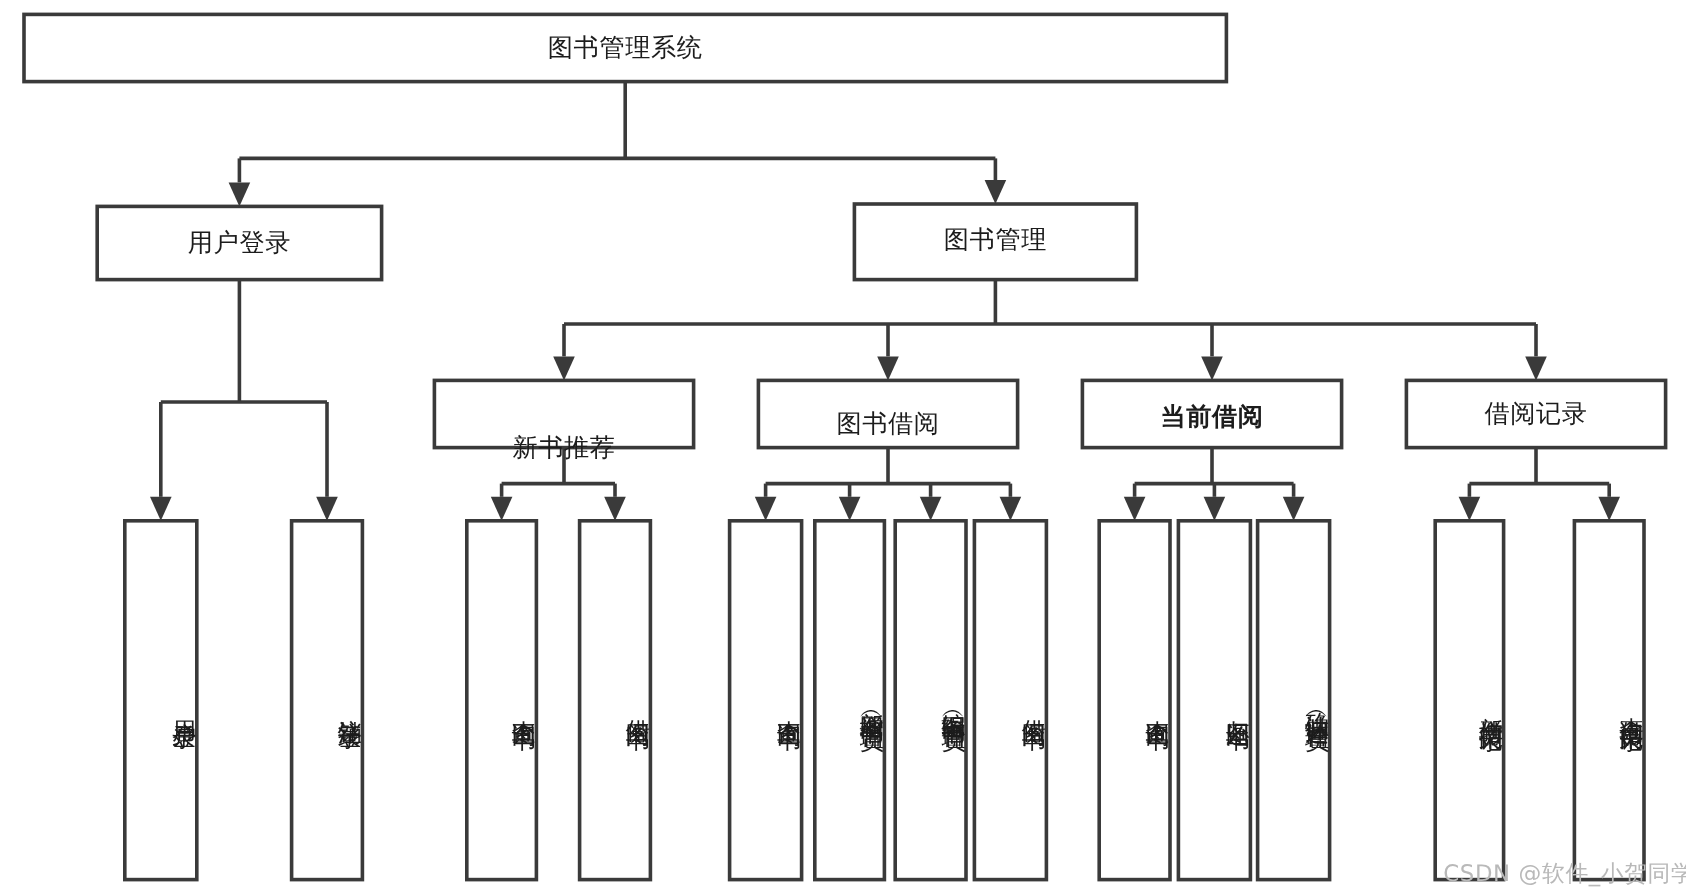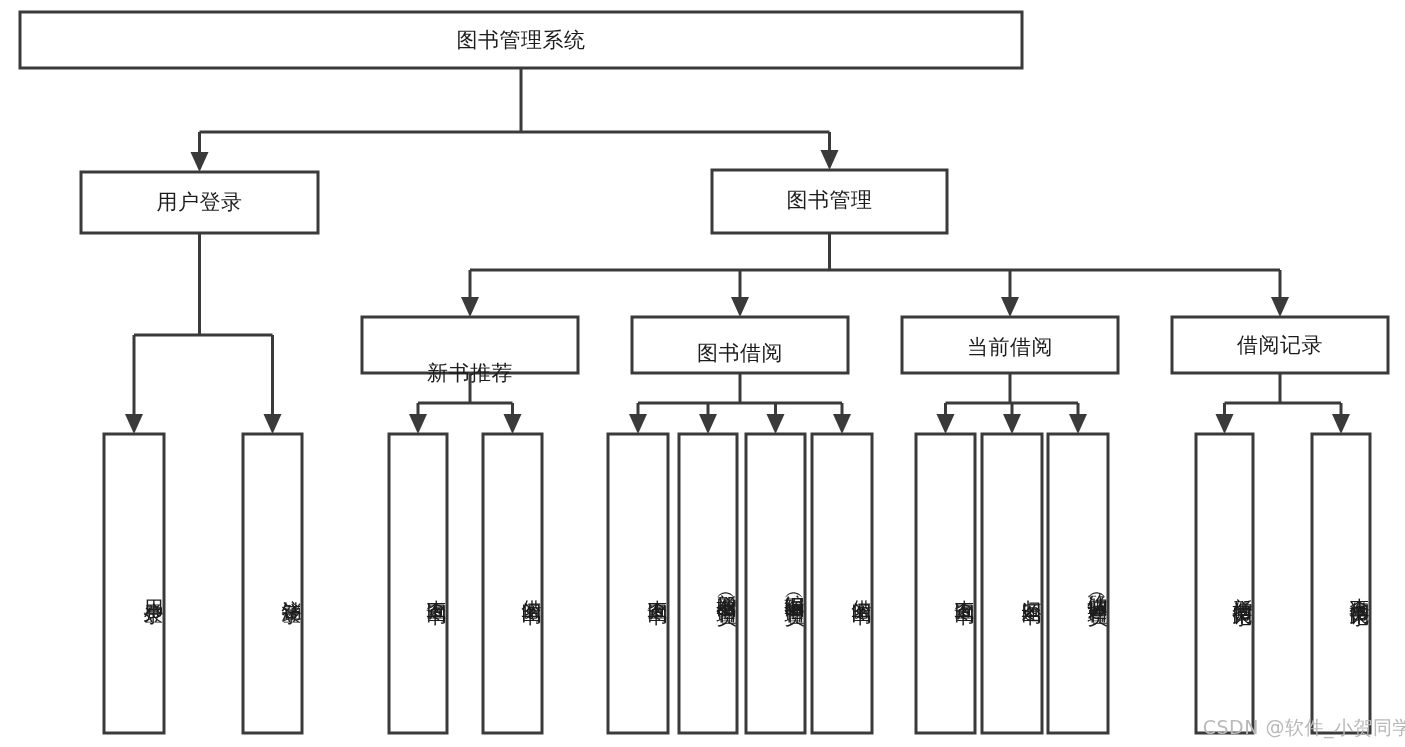--- a/index.html
+++ b/index.html
@@ -126,21 +126,21 @@
         <rect x="1312" y="434" width="58" height="299" rx="0" ry="0" class="node-rect"></rect>
       </g>
   </svg>
 
   <div id="labels">
       <div class="node-label" style="left: 20px; top: 12px; width: 1002px; height: 56px;">图书管理系统</div>
       <div class="node-label" style="left: 81px; top: 172px; width: 237px; height: 61px;">用户登录</div>
       <div class="node-label" style="left: 712px; top: 170px; width: 235px; height: 61px;">图书管理</div>
       <div class="node-label" style="left: 362px; top: 317px; width: 216px; height: 56px; margin-top: 28px;">新书推荐</div>
       <div class="node-label" style="left: 632px; top: 317px; width: 216px; height: 73px;">图书借阅</div>
-      <div class="node-label" style="left: 902px; top: 317px; width: 216px; height: 60px;">当前借阅</div>
+      <div class="node-label" style="left: 902px; top: 317px; width: 216px; height: 60px; font-weight: bold;">当前借阅</div>
       <div class="node-label" style="left: 1172px; top: 317px; width: 216px; height: 56px;">借阅记录</div>
       <div class="node-label vertical" style="left: 104px; top: 434px; width: 60px; height: 299px;">用户登录</div>
       <div class="node-label vertical" style="left: 243px; top: 434px; width: 59px; height: 299px;">注销登录</div>
       <div class="node-label vertical" style="left: 389px; top: 434px; width: 58px; height: 299px;">查询图书</div>
       <div class="node-label vertical" style="left: 483px; top: 434px; width: 59px; height: 299px;">借阅图书</div>
       <div class="node-label vertical" style="left: 608px; top: 434px; width: 60px; height: 299px;">查询图书</div>
       <div class="node-label vertical tall" style="left: 679px; top: 434px; width: 58px; height: 299px;">新增图书（管理员）</div>
       <div class="node-label vertical tall" style="left: 746px; top: 434px; width: 59px; height: 299px;">编辑图书（管理员）</div>
       <div class="node-label vertical" style="left: 812px; top: 434px; width: 60px; height: 299px;">借阅图书</div>
       <div class="node-label vertical" style="left: 916px; top: 434px; width: 59px; height: 299px;">查询图书</div>

